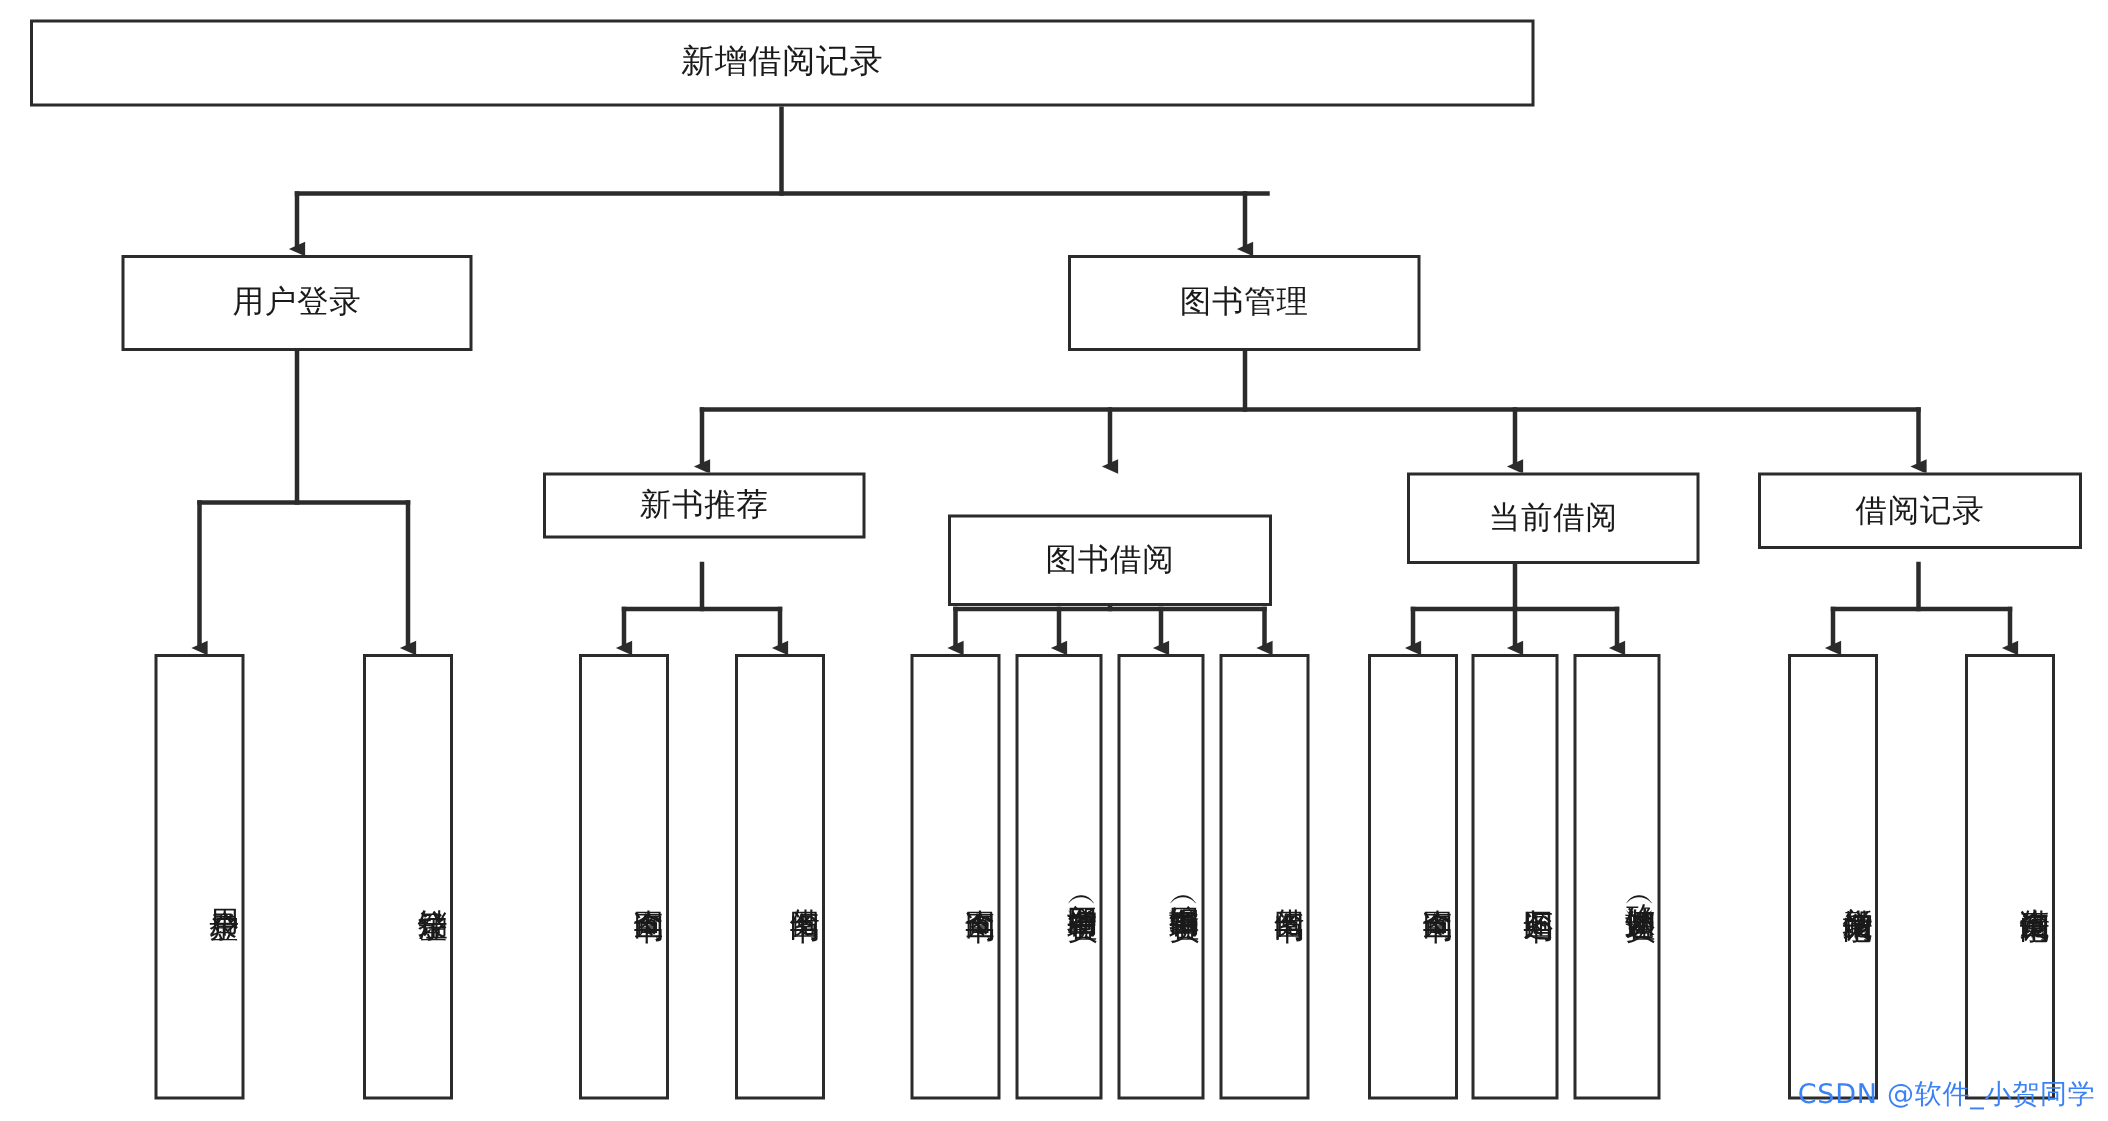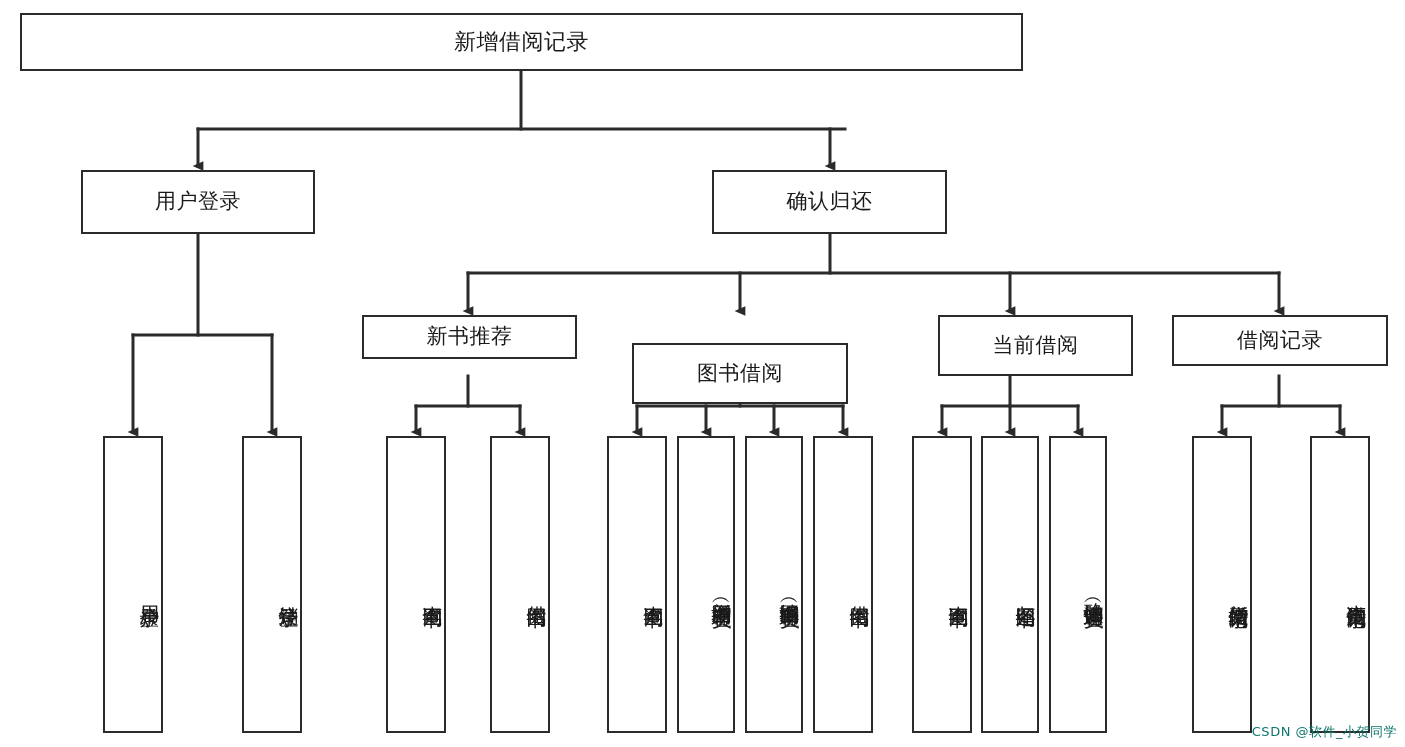--- a/index.html
+++ b/index.html
@@ -57,22 +57,22 @@
   .node-v .vlabel {
     writing-mode: vertical-rl;
     text-orientation: upright;
     display: block;
     max-height: 268px;
   }
   .watermark {
     position: absolute;
     right: 8px;
     bottom: 6px;
-    font-size: 13px;
-    color: #0f766e;
+    font-size: 18px;
+    color: #3b82f6;
     letter-spacing: 0.5px;
     white-space: nowrap;
     font-family: "DejaVu Sans", "Liberation Sans", sans-serif;
   }
 </style>
 </head>
 <body>
 
 <div id="diagram-root">
 
@@ -127,21 +127,21 @@
   </svg>
 
   <div class="node node-h node-root" style="left:20px; top:13px; width:1003px; height:58px;">
     <span>新增借阅记录</span>
   </div>
 
   <div class="node node-h" style="left:81px; top:170px; width:234px; height:64px;">
     <span>用户登录</span>
   </div>
   <div class="node node-h" style="left:712px; top:170px; width:235px; height:64px;">
-    <span>确认归还</span>
+    <span>图书管理</span>
   </div>
 
   <div class="node node-h" style="left:362px; top:315px; width:215px; height:44px;">
     <span>新书推荐</span>
   </div>
   <div class="node node-h" style="left:632px; top:315px; width:216px; height:61px;margin-top:28px;">
     <span>图书借阅</span>
   </div>
   <div class="node node-h" style="left:901px; top:315px; width:195px; height:61px;margin-left:37px;">
     <span>当前借阅</span>

